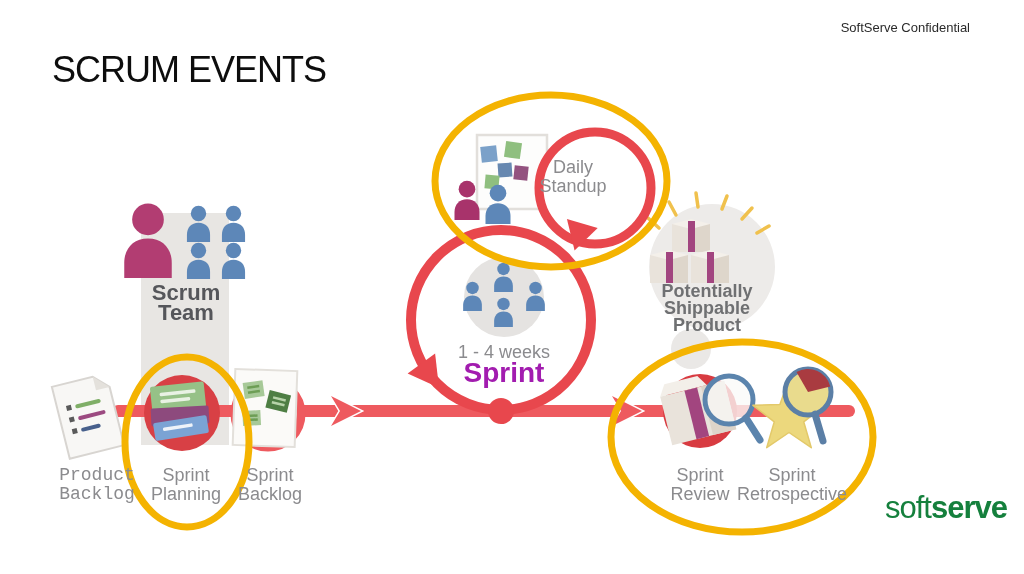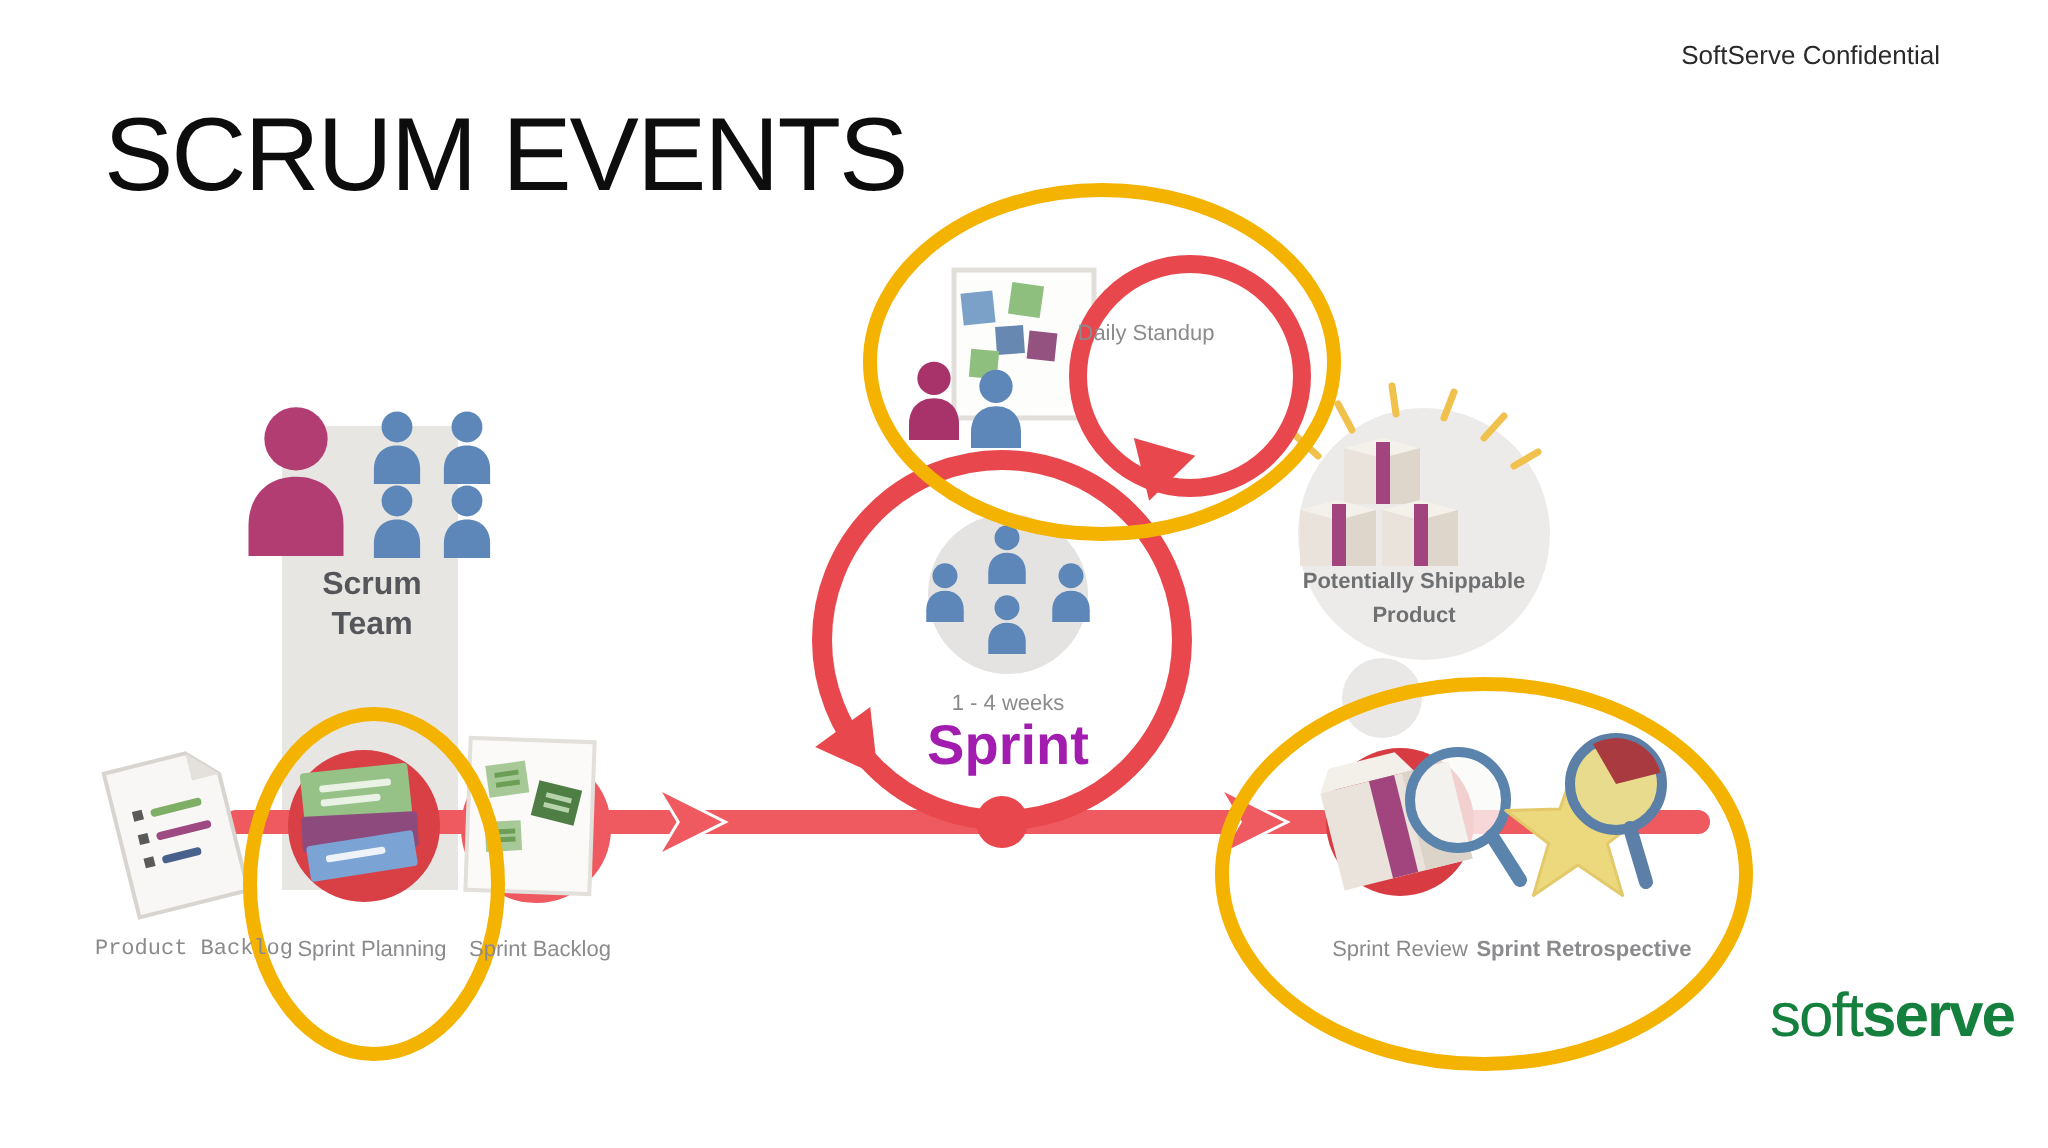--- a/index.html
+++ b/index.html
@@ -1,24 +1,24 @@
 <!DOCTYPE html>
 <html><head>
 <meta charset="utf-8">
 <style>
   * { margin:0; padding:0; box-sizing:border-box; }
   html,body { width:1024px; height:574px; background:#ffffff; overflow:hidden; }
   .slide { position:relative; width:1024px; height:574px; background:#ffffff;
            font-family:"Liberation Sans", sans-serif;border-radius:32px; }
   .confidential { position:absolute; top:20px; right:54px; font-size:13px; color:#2a2a2a; }
-  .title { position:absolute; top:52px; left:52px; font-size:52px; line-height:1;
+  .title { position:absolute; top:52px; left:52px; font-size:36px; line-height:1;
            font-weight:400; letter-spacing:-1px; color:#0d0d0d; }
   .diagram-svg { position:absolute; left:0; top:0; width:1024px; height:574px; }
-  .lbl { position:absolute; text-align:center; color:#8b8b8e; font-size:11px; line-height:19px; }
-  .lbl-bold-dark { color:#55565a; font-weight:700; font-size:16px; line-height:20px; }
+  .lbl { position:absolute; text-align:center; color:#8b8b8e; font-size:18px; line-height:19px; }
+  .lbl-bold-dark { color:#55565a; font-weight:700; font-size:22px; line-height:20px; }
   .lbl-shippable { color:#6f7072; font-weight:700; line-height:17px; }
   .lbl-sprint-big { color:#a21caf; font-weight:700; font-size:28px; line-height:28px; }
   .logo { position:absolute; top:490px; right:17px; font-size:31px; letter-spacing:-1px; color:#15803d; }
   .logo .light { font-weight:400; }
   .logo .bold { font-weight:700; }
 </style>
 </head>
 <body>
 
 <div class="slide">
@@ -198,19 +198,19 @@
   <div class="lbl" style="left:533px; top:158px; width:80px;">Daily Standup</div>
 
   <div class="lbl" style="left:444px; top:343px; width:120px;">1 - 4 weeks</div>
 
   <div class="lbl lbl-sprint-big" style="left:434px; top:359px; width:140px;">Sprint</div>
 
   <div class="lbl lbl-shippable" style="left:637px; top:283px; width:140px;">Potentially Shippable Product</div>
 
   <div class="lbl" style="left:650px; top:466px; width:100px;">Sprint Review</div>
 
-  <div class="lbl" style="left:727px; top:466px; width:130px;font-weight:bold;">Sprint Retrospective</div>
+  <div class="lbl" style="left:727px; top:466px; width:130px;">Sprint Retrospective</div>
 
   <div class="logo">
     <span class="light">soft</span><span class="bold">serve</span>
   </div>
 
 </div>
 
 </body></html>

